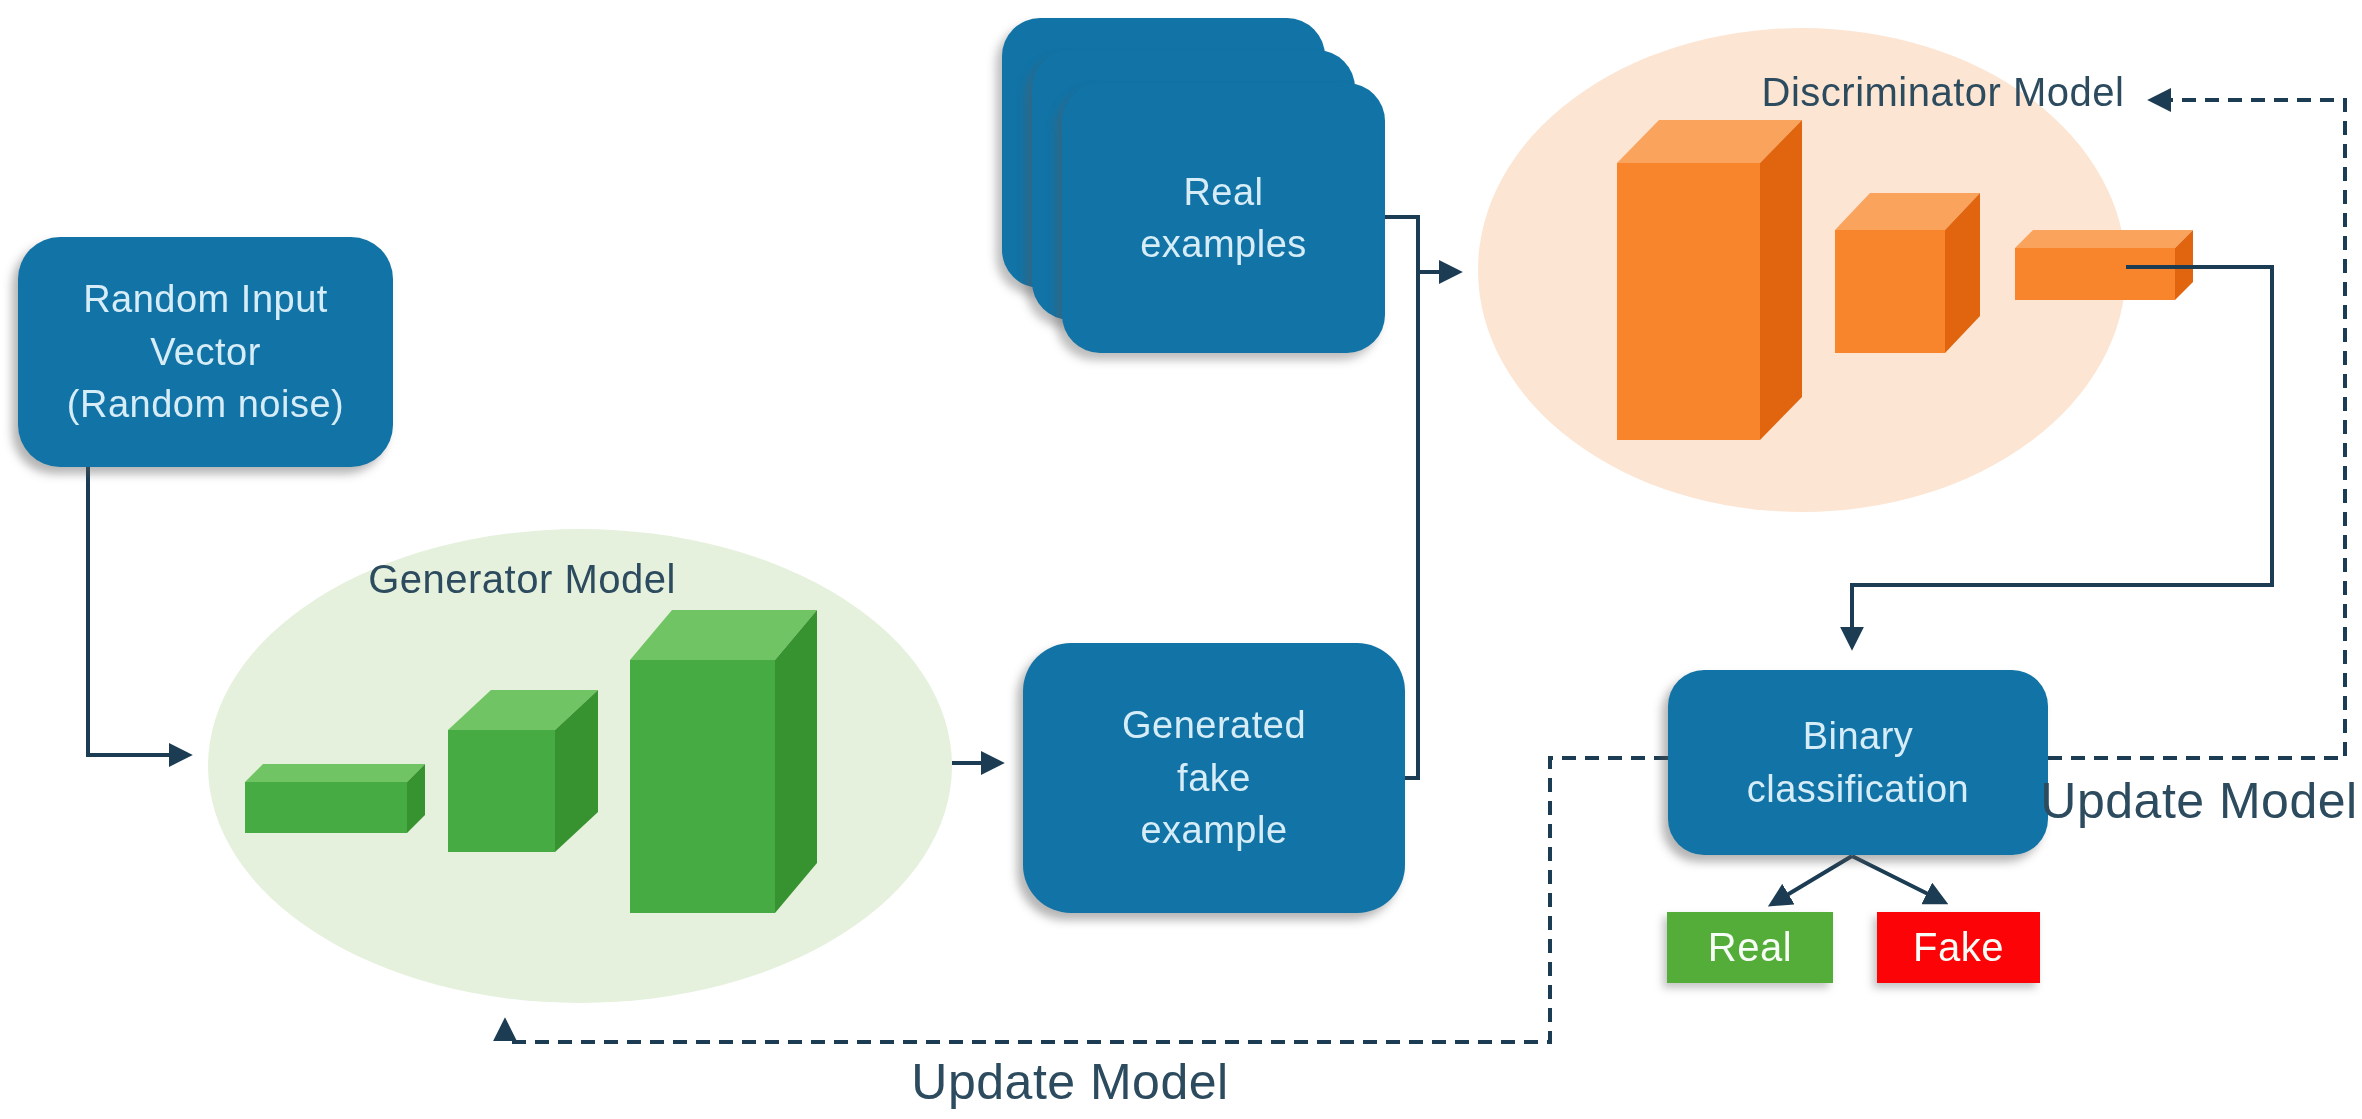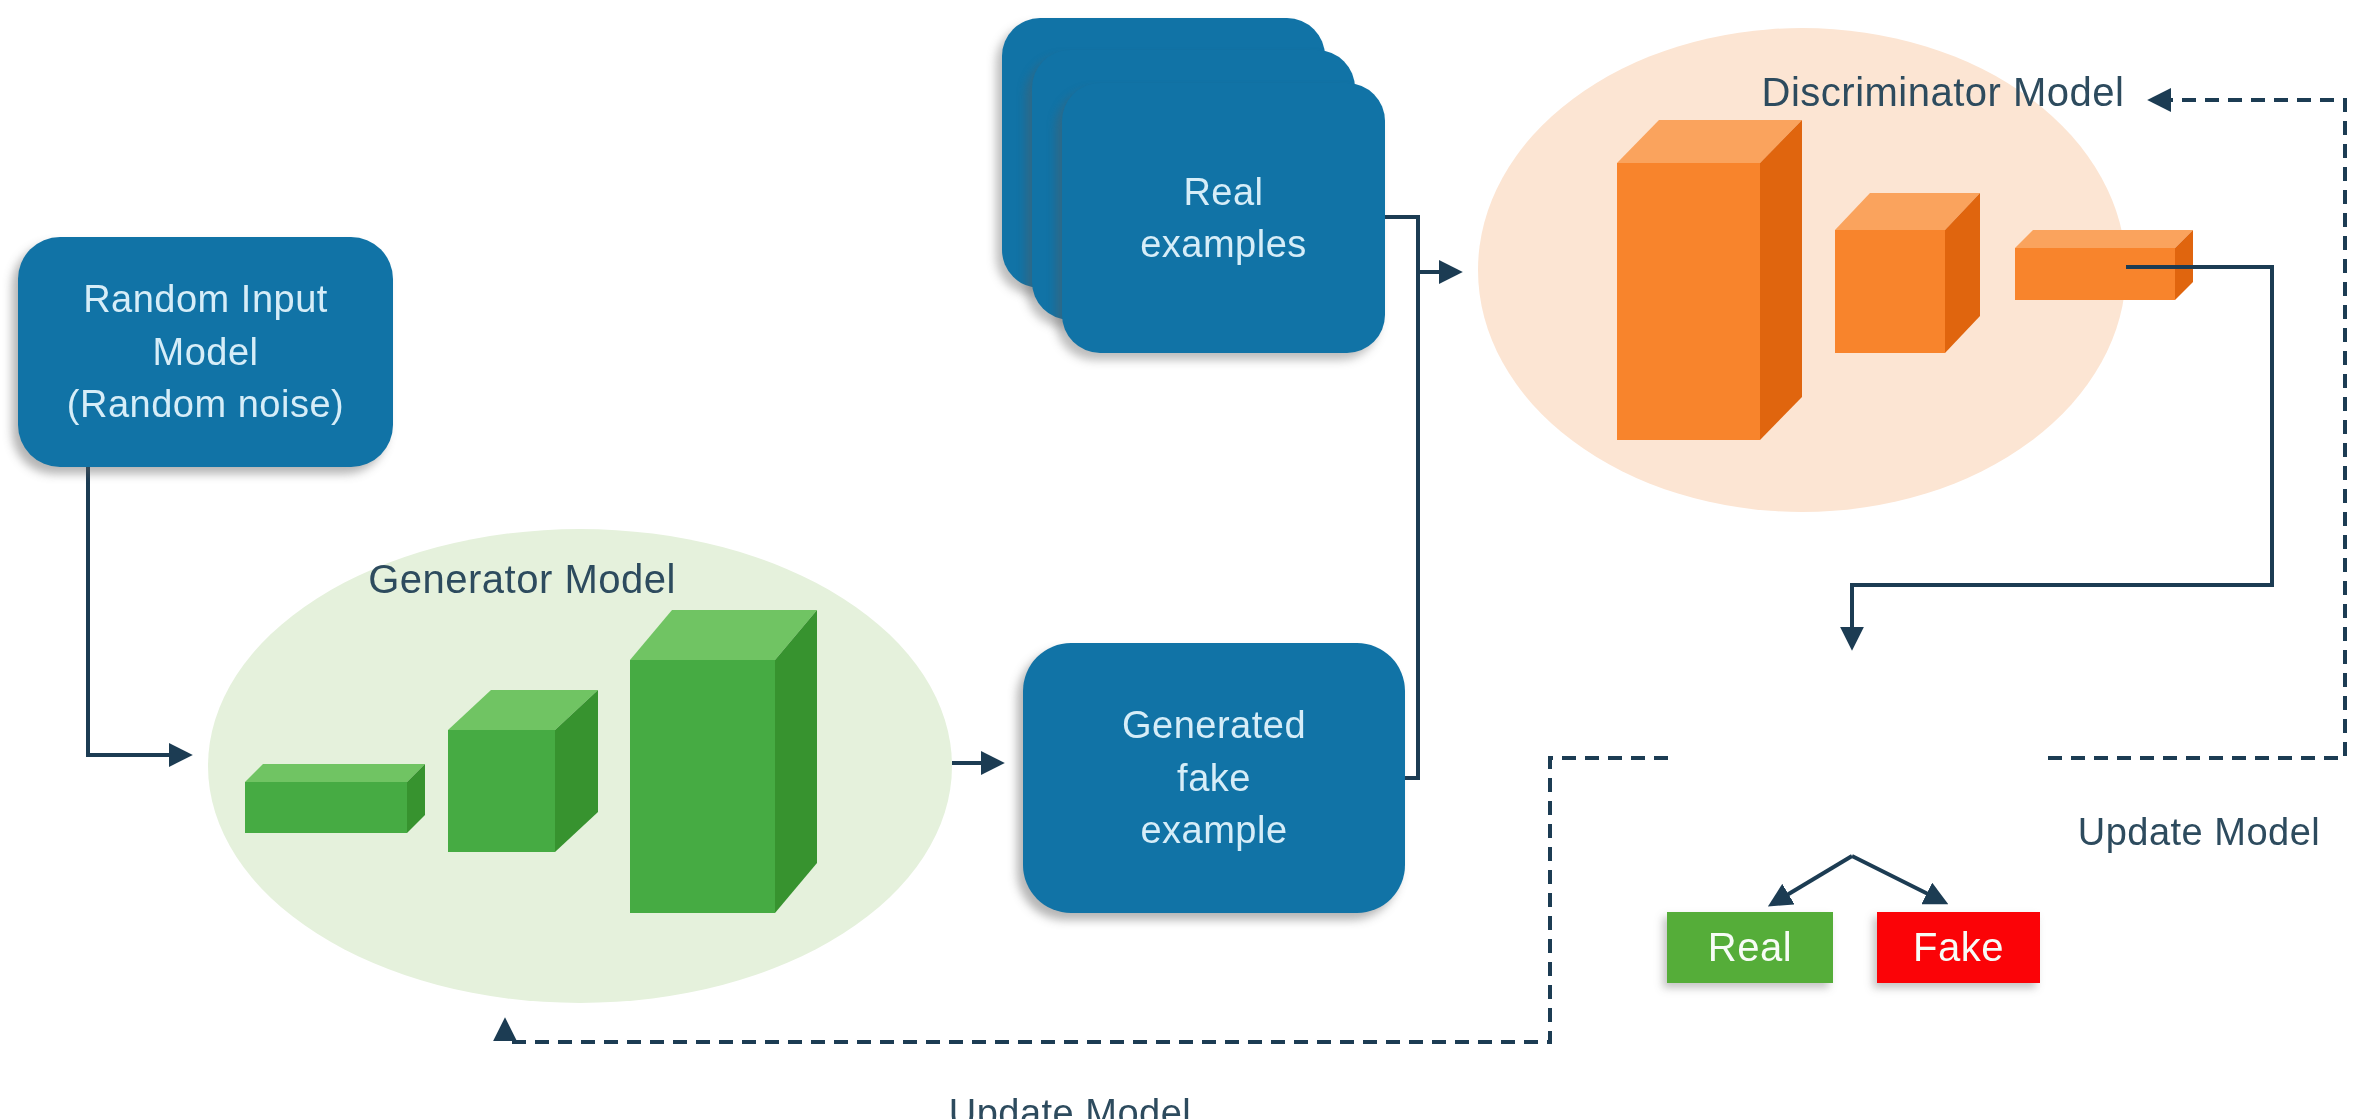--- a/index.html
+++ b/index.html
@@ -65,21 +65,21 @@
     transform:translate(-50%,-50%);
     color:var(--title-text);
     font-size:40px;letter-spacing:.5px;white-space:nowrap;
   }
   #generator-title{left:522px;top:579px;}
   #discriminator-title{left:1943px;top:92px;}
   .update-label{
     position:absolute;z-index:4;
     transform:translate(-50%,-50%);
     color:var(--title-text);
-    font-size:38px;letter-spacing:.5px;white-space:nowrap;margin-top:31px;
+    font-size:50px;letter-spacing:.5px;white-space:nowrap;
   }
   #update-model-right{left:2199px;top:801px;}
   #update-model-bottom{left:1070px;top:1082px;}
 </style>
 </head>
 <body>
 
 <div id="canvas">
 
   <div class="ellipse" id="generator-ellipse"></div>
@@ -131,37 +131,41 @@
         <path d="M 2126 267 H 2272 V 585 H 1852 V 646" class="solid-line" marker-end="url(#ah)"></path>
         <path d="M 1852 856 L 1772 904" class="solid-line" marker-end="url(#ah)"></path>
         <path d="M 1852 856 L 1944 902" class="solid-line" marker-end="url(#ah)"></path>
         <path d="M 2048 758 H 2345 V 100 H 2152" class="dashed-line" marker-end="url(#ah)"></path>
         <path d="M 1668 758 H 1550 V 1042 H 505 V 1022" class="dashed-line" marker-end="url(#ah)"></path>
       </g>
   </svg>
 
   <div class="bluebox" id="random-input-box">
     <span class="label">Random Input
-Model
+Vector
 (Random noise)</span>
   </div>
 
   <div class="stack-card" id="real-examples-card-back"></div>
   <div class="stack-card" id="real-examples-card-mid"></div>
   <div class="stack-card" id="real-examples-card-front">
     <span class="label bluebox-label" style="color:var(--box-text);font-size:38px;line-height:1.38;text-align:center;white-space:pre-line;letter-spacing:.5px;">Real
 examples</span>
   </div>
 
   <div class="bluebox" id="generated-fake-box">
     <span class="label">Generated
 fake
 example</span>
   </div>
 
+  <div class="bluebox" id="binary-classification-box">
+    <span class="label">Binary
+classification</span>
+  </div>
 
   <div class="badge" id="real-badge">
     <span class="label">Real</span>
   </div>
   <div class="badge" id="fake-badge">
     <span class="label">Fake</span>
   </div>
 
   <div class="diagram-title" id="generator-title">Generator Model</div>
   <div class="diagram-title" id="discriminator-title">Discriminator Model</div>

